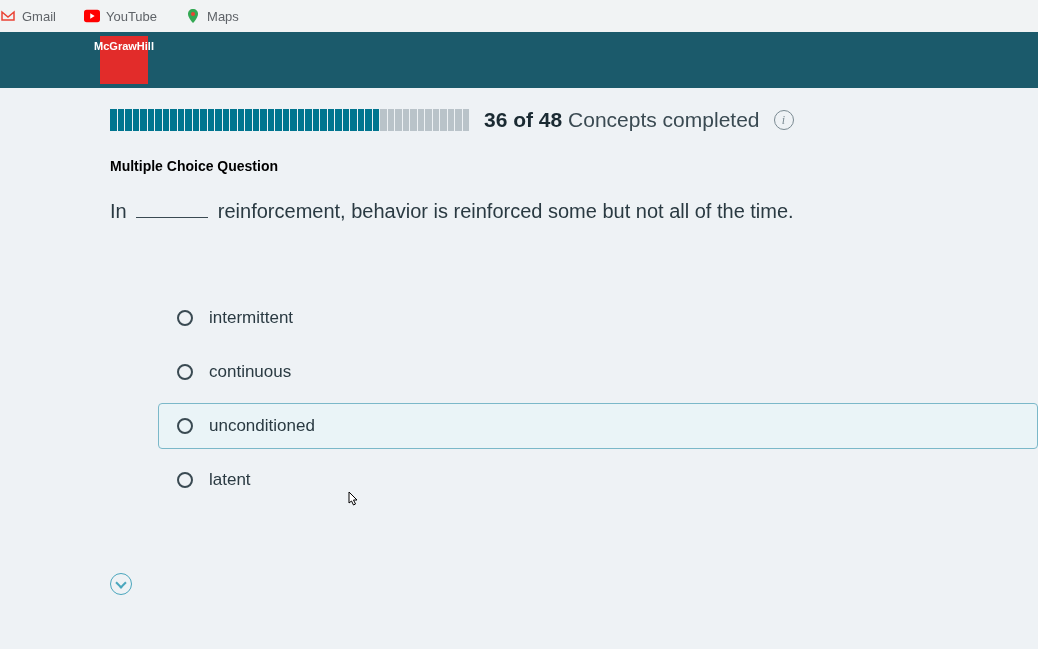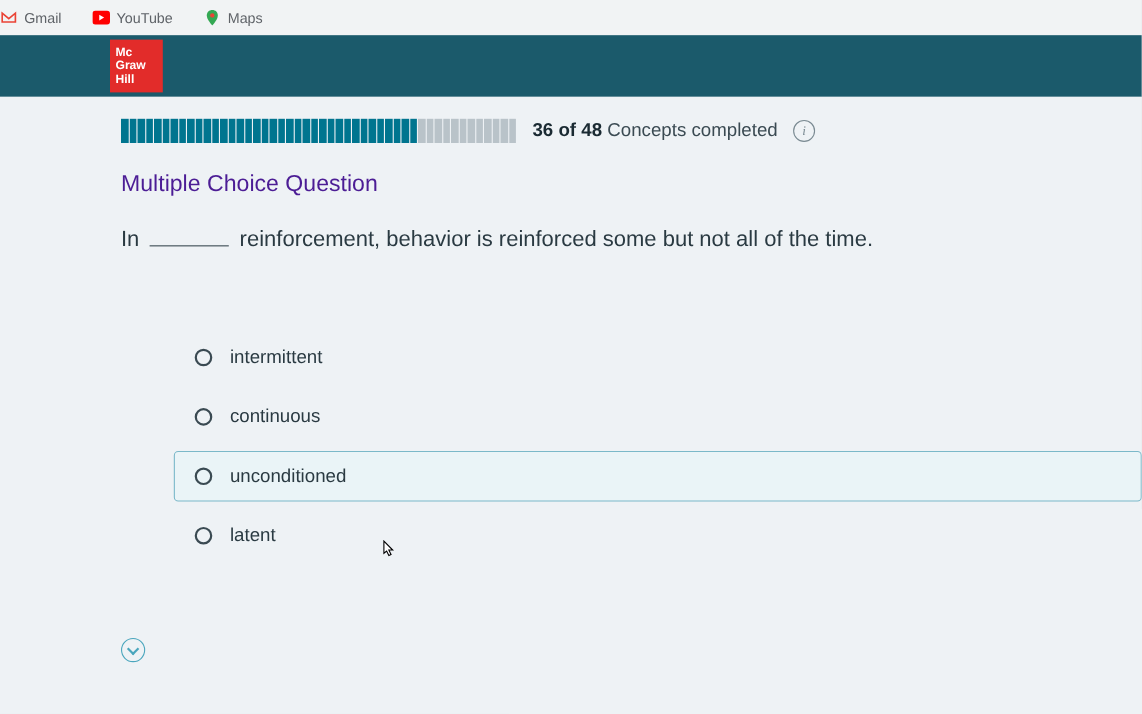--- a/index.html
+++ b/index.html
@@ -37,21 +37,20 @@
     .mcgraw-logo {
       width: 48px;
       height: 48px;
       background: #e22c2a;
       color: #fff;
       font-size: 11px;
       font-weight: 700;
       line-height: 1.1;
       padding: 4px 5px;
       display: flex;
-      flex-direction: column;
       justify-content: center;
     }
     .content-area {
       background: #eef2f5;
       padding: 20px 0 0 110px;
       height: calc(100% - 88px);
     }
     .progress-row {
       display: flex;
       align-items: center;
@@ -63,32 +62,32 @@
       height: 22px;
       display: flex;
       gap: 0;
     }
     .seg {
       flex: 1;
       height: 100%;
     }
     .seg.done { background: #00758f; margin-right: 1px; }
     .seg.pending { background: #b9c3c9; margin-right: 1px; }
-    .progress-text { font-size: 17px; color: #3a4a52; }
+    .progress-text { font-size: 21px; color: #3a4a52; }
     .progress-text b { font-weight: 700; color: #1a2a32; }
     .info-icon {
       width: 20px; height: 20px;
       border: 1.5px solid #7a8a92; border-radius: 50%;
       display: inline-flex; align-items: center; justify-content: center;
       font-size: 12px; color: #7a8a92; font-family: Georgia, serif; font-style: italic;
       cursor: pointer;
     }
     .question-block { padding-right: 30px; }
     .q-heading {
-      font-size: 21px; font-weight: 400; color: #4c1d95;
+      font-size: 14px; font-weight: 700; color: #000000;
       margin-bottom: 22px;
     }
     .q-text {
       font-size: 20px; color: #2a3a42; margin-bottom: 72px;
     }
     .blank {
       display: inline-block;
       border-bottom: 1.5px solid #3a4a52;
       width: 72px; height: 1.1em; vertical-align: baseline;
       margin: 0 4px;

